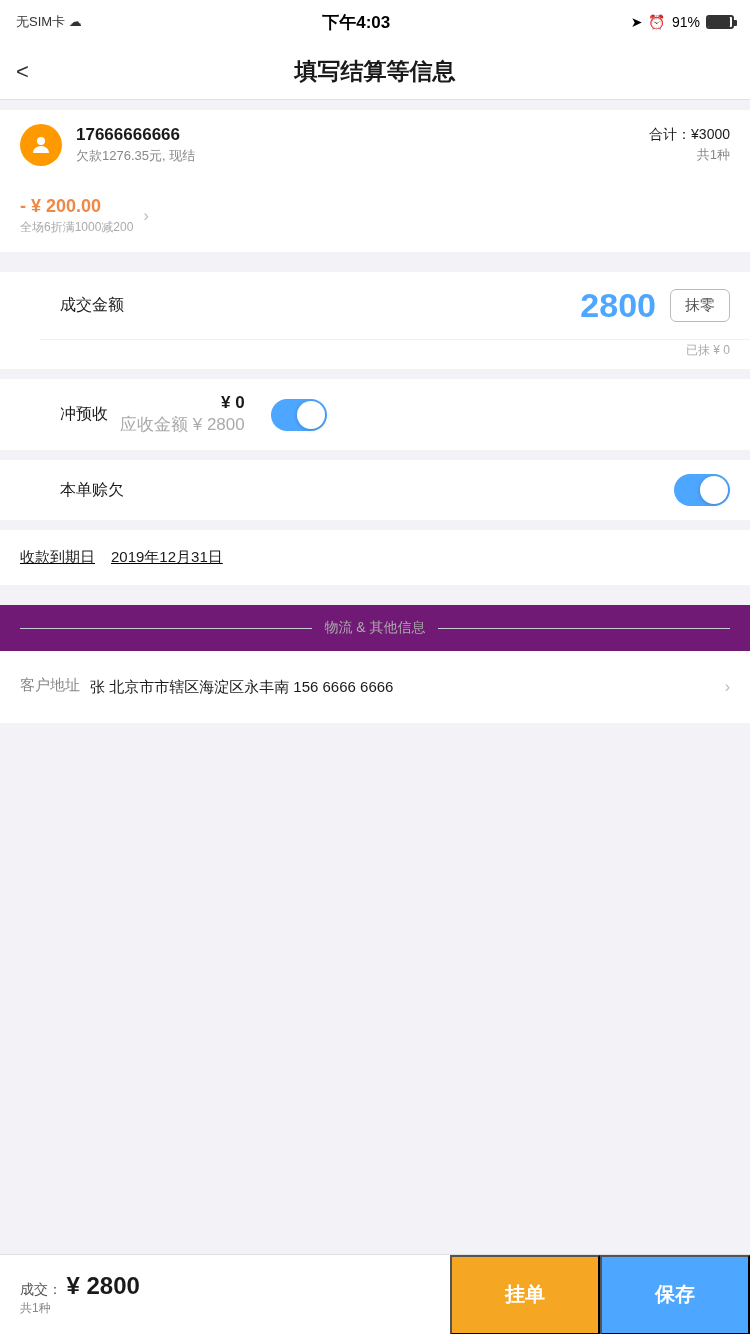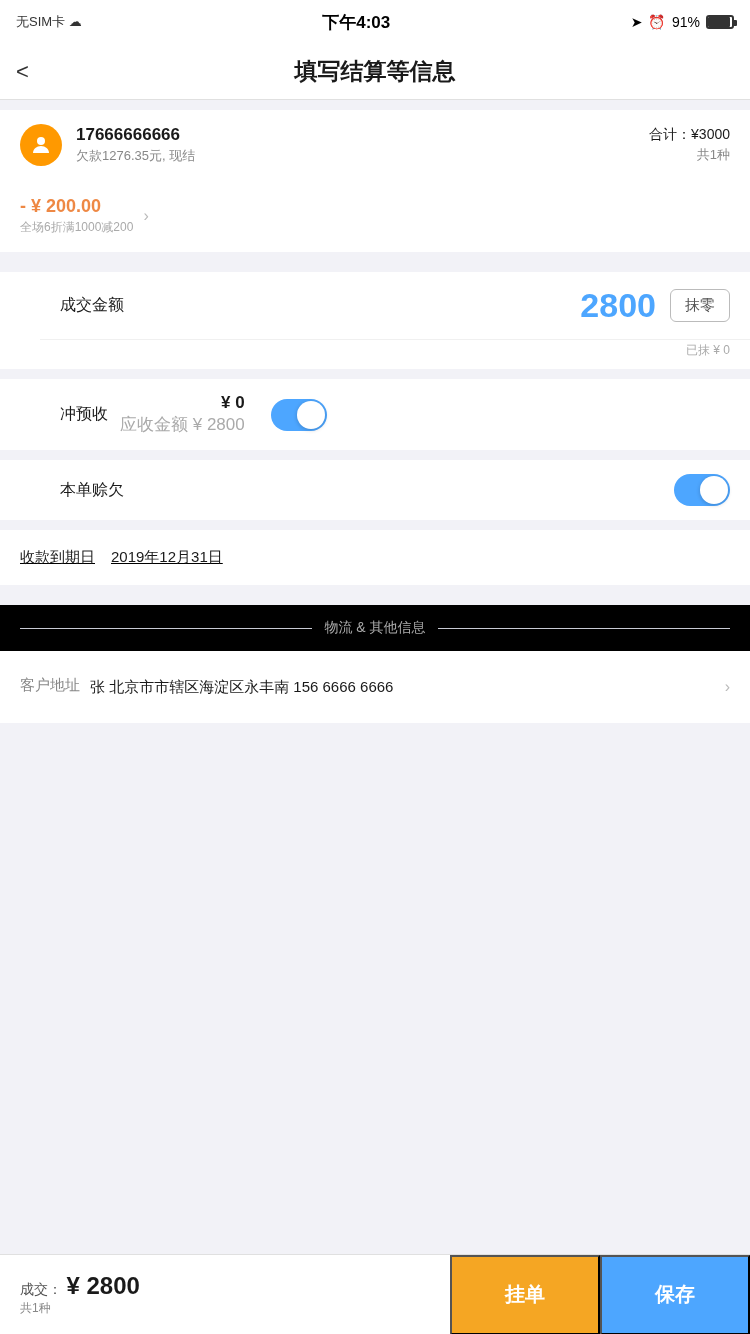--- a/index.html
+++ b/index.html
@@ -131,21 +131,21 @@
       width: 28px; height: 28px; background: #fff; border-radius: 50%;
       position: absolute; top: 2px; right: 2px;
       box-shadow: 0 1px 4px rgba(0,0,0,0.2);
     }
 
     
     .row-right-block { display: flex; flex-direction: column; align-items: flex-end; margin-right: 14px; }
 
     
     .section-header {
-      background: #000000;
+      background: #701a75;
       padding: 14px 20px;
       display: flex;
       align-items: center;
       justify-content: flex-end;
       margin-bottom: 0;
     }
     .section-header-line {
       flex: 1; height: 1px; background: #c8cad4;
     }
     .section-header-text {

